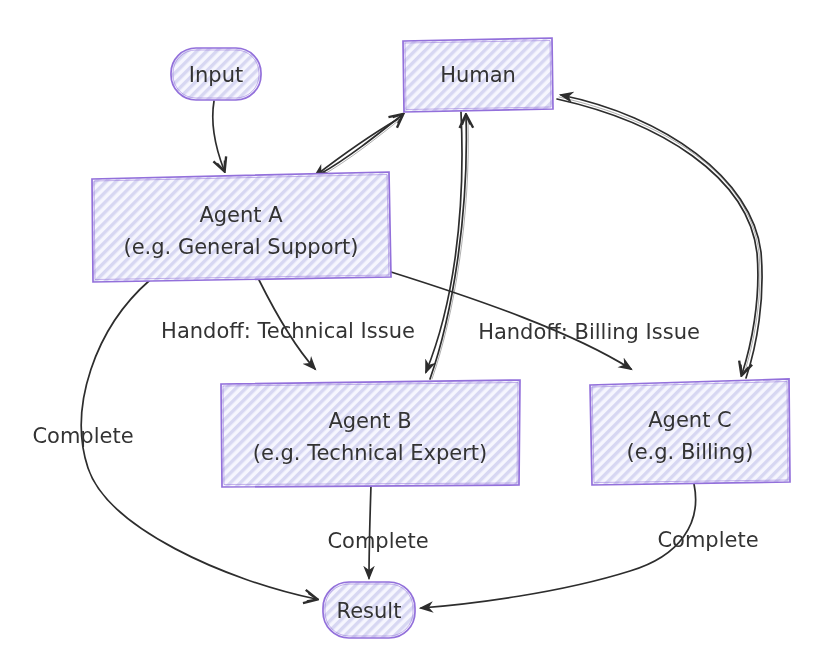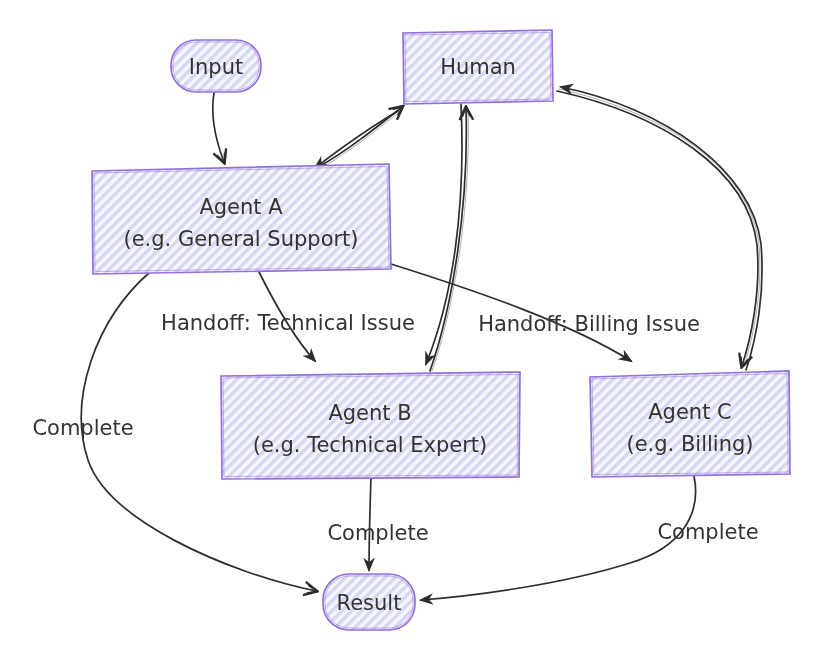--- a/index.html
+++ b/index.html
@@ -8,20 +8,21 @@
     background: #ffffff;
     width: 825px;
     height: 649px;
     overflow: hidden;
   }
   .canvas-wrap {
     width: 825px;
     height: 575px;
     position: relative;
     font-family: "DejaVu Sans", "Liberation Sans", sans-serif;
+    margin-top: 8px;
   }
   svg { display: block; }
   .node-shape {
     fill: url(#hachure);
     stroke: #9370db;
     stroke-width: 1.7;
   }
   .node-shape-2 {
     fill: none;
     stroke: #9370db;

